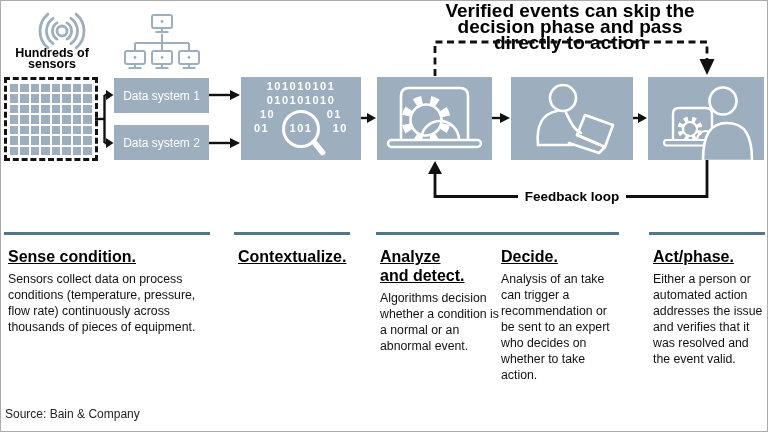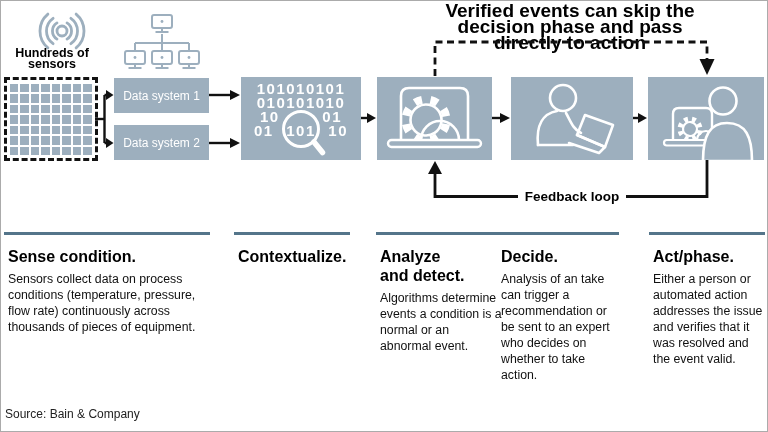--- a/index.html
+++ b/index.html
@@ -39,34 +39,34 @@
   .skip-note{
     position:absolute;left:433px;top:2px;width:272px;text-align:center;
     font-weight:bold;font-size:19px;line-height:16px;z-index:2;
   }
   .feedback-label{
     position:absolute;left:518px;top:188px;width:106px;text-align:center;
     font-weight:bold;font-size:13.5px;z-index:2;background:#fff;
   }
   
   .ctx{left:240px;top:76px;width:120px;height:83px;}
-  .bin{position:absolute;inset:0;color:#fff;font-weight:bold;font-size:15px;letter-spacing:1.5px;}
+  .bin{position:absolute;inset:0;color:#fff;font-weight:bold;font-size:11px;letter-spacing:1.5px;}
   .bin-row{position:absolute;left:0;right:0;text-align:center;white-space:pre;}
   .bin-r1{top:3px;} .bin-r2{top:17px;}
   .bin-r3{top:31px;display:flex;justify-content:space-between;padding:0 19px;}
   .bin-r4{top:45px;display:flex;justify-content:space-between;align-items:center;padding:0 13px;}
   .mag-svg{position:absolute;inset:0;}
   .analyze{left:376px;top:76px;width:115px;height:83px;}
   .decide{left:510px;top:76px;width:122px;height:83px;}
   .act{left:647px;top:76px;width:116px;height:83px;}
   .stage-box svg{position:absolute;inset:0;}
   
   .col{position:absolute;top:231px;}
   .col .rule{height:3px;background:#54758a;}
-  .col h3{font-size:16px;line-height:19px;margin:12px 0 5px 0;padding-left:4px;}
+  .col h3{font-size:16px;line-height:19px;margin:12px 0 5px 0;padding-left:4px;text-decoration:underline;}
   .col h3 span{display:block;}
   .col p{font-size:12.3px;line-height:16px;margin:0;padding-left:4px;color:#111;}
   .c1{left:3px;width:206px;}
   .c2{left:233px;width:116px;}
   .c3{left:375px;width:126px;}
   .c4{left:496px;width:122px;}
   .c5{left:648px;width:116px;}
   .source{position:absolute;left:4px;top:406px;font-size:12px;color:#222;}
 </style>
 </head>
@@ -246,21 +246,21 @@
       <span></span>
     </h3>
   </div>
 
   <div class="col c3">
     <div class="rule"></div>
     <h3>
       <span>Analyze</span>
       <span>and detect.</span>
     </h3>
-    <p>Algorithms determine events a condition is a normal or an abnormal event.</p>
+    <p>Algorithms decision whether a condition is a normal or an abnormal event.</p>
   </div>
 
   <div class="col c4">
     <div class="rule"></div>
     <h3>
       <span>Decide.</span>
       <span></span>
     </h3>
     <p>Analysis of an take can trigger a recommendation or be sent to an expert who decides on whether to take action.</p>
   </div>

